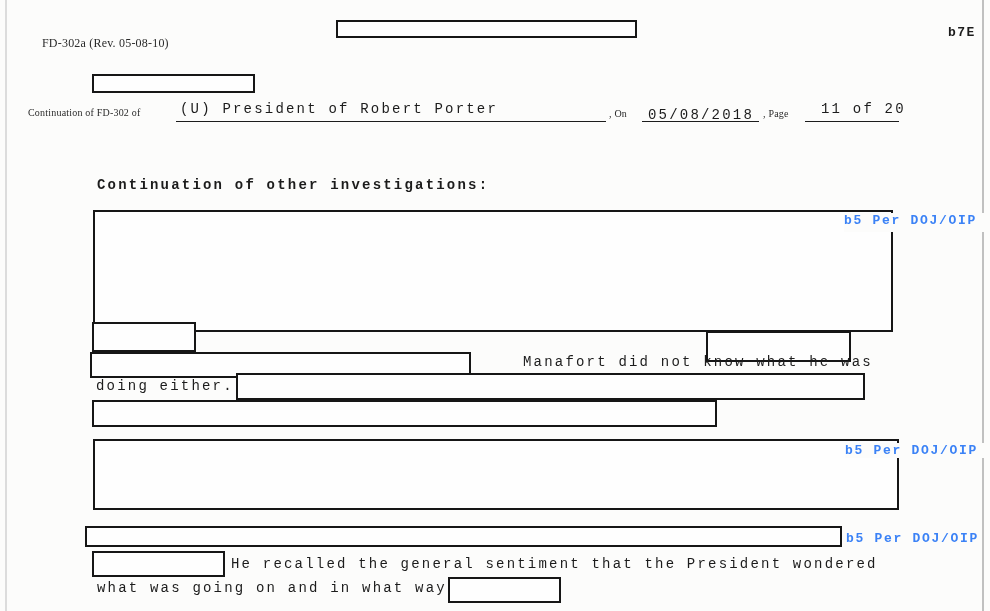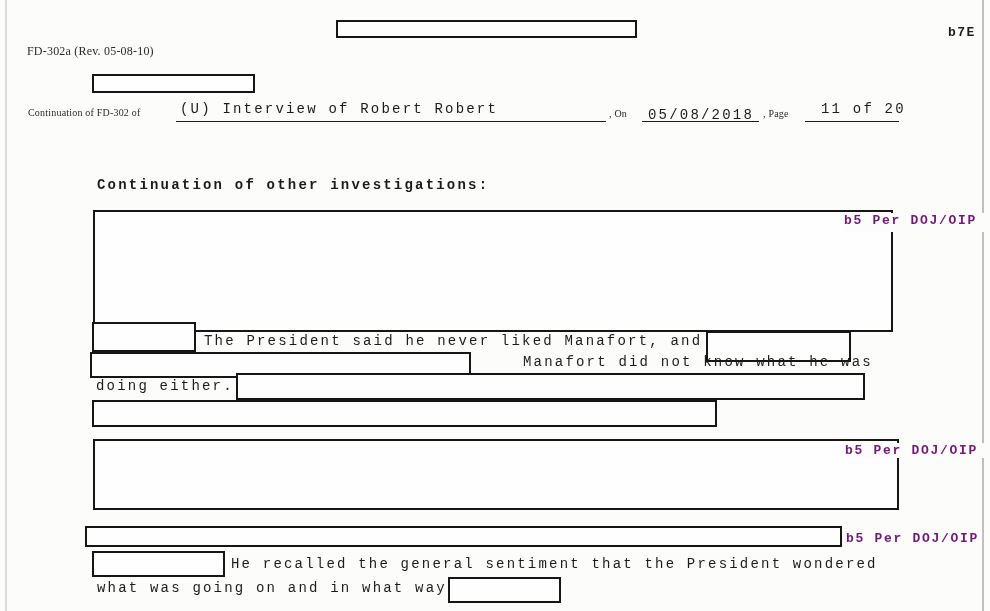--- a/index.html
+++ b/index.html
@@ -25,59 +25,58 @@
   }
   .redact{
     background:#fefefe;
     border:2px solid #161616;
     box-sizing:border-box;
   }
   .uline{border-bottom:1.6px solid #1c1c1c;height:0;}
   .exemption{
     font-family:"Liberation Mono","DejaVu Sans Mono",monospace;
     font-size:13px;font-weight:bold;letter-spacing:1.7px;
-    white-space:nowrap;color:#701a75;background:#fcfcfb;
+    white-space:nowrap;color:#3b82f6;background:#fcfcfb;
   }
   .edge{background:#b5b5b5;}
 </style>
 </head>
 <body>
 
 <div id="doc">
 
   <div class="abs edge" style="left:5px;top:0;width:1.5px;height:611px;opacity:.45;"></div>
   <div class="abs edge" style="left:982px;top:0;width:2px;height:611px;opacity:.85;"></div>
 
   <div class="abs redact" style="left:336px;top:20px;width:301px;height:18px;border-width:2.5px;"></div>
 
-  <div class="abs serif" style="left:27px;top:37px;font-size:12px;margin-top:8px;">FD-302a (Rev. 05-08-10)</div>
+  <div class="abs serif" style="left:42px;top:37px;font-size:12px;">FD-302a (Rev. 05-08-10)</div>
 
   <div class="abs mono mono-b" style="left:948px;top:24px;font-size:13px;letter-spacing:1.5px;">b7E</div>
 
   <div class="abs redact" style="left:92px;top:74px;width:163px;height:19px;border-width:2.5px;"></div>
 
   <div class="abs serif" style="left:28px;top:106px;">Continuation of FD-302 of</div>
-  <div class="abs mono" style="left:180px;top:101px;">(U) Interview of Robert Robert</div>
+  <div class="abs mono" style="left:180px;top:101px;">(U) President of Robert Porter</div>
   <div class="abs uline" style="left:176px;top:121px;width:430px;"></div>
 
   <div class="abs serif" style="left:609px;top:107px;text-align:right;">, On</div>
   <div class="abs mono" style="left:648px;top:107px;">05/08/2018</div>
   <div class="abs uline" style="left:642px;top:121px;width:117px;"></div>
 
   <div class="abs serif" style="left:763px;top:107px;">, Page</div>
   <div class="abs mono" style="left:808px;top:101px;margin-left:13px;">11 of 20</div>
   <div class="abs uline" style="left:805px;top:121px;width:94px;"></div>
 
   <div class="abs mono mono-b" style="left:97px;top:177px;">Continuation of other investigations:</div>
 
   <div class="abs redact" style="left:93px;top:210px;width:800px;height:122px;"></div>
   <div class="abs exemption" style="left:844px;top:213px;width:146px;height:19px;">b5 Per DOJ/OIP</div>
 
   <div class="abs redact" style="left:92px;top:322px;width:104px;height:30px;"></div>
-  <div class="abs mono" style="left:204px;top:333px;">The President said he never liked Manafort, and</div>
   <div class="abs redact" style="left:706px;top:331px;width:145px;height:31px;"></div>
 
   <div class="abs redact" style="left:90px;top:352px;width:381px;height:26px;"></div>
   <div class="abs mono" style="left:479px;top:354px;padding-left:44px;">Manafort did not know what he was</div>
 
   <div class="abs mono" style="left:96px;top:378px;">doing either.</div>
   <div class="abs redact" style="left:236px;top:373px;width:629px;height:27px;"></div>
 
   <div class="abs redact" style="left:92px;top:400px;width:625px;height:27px;"></div>
 

